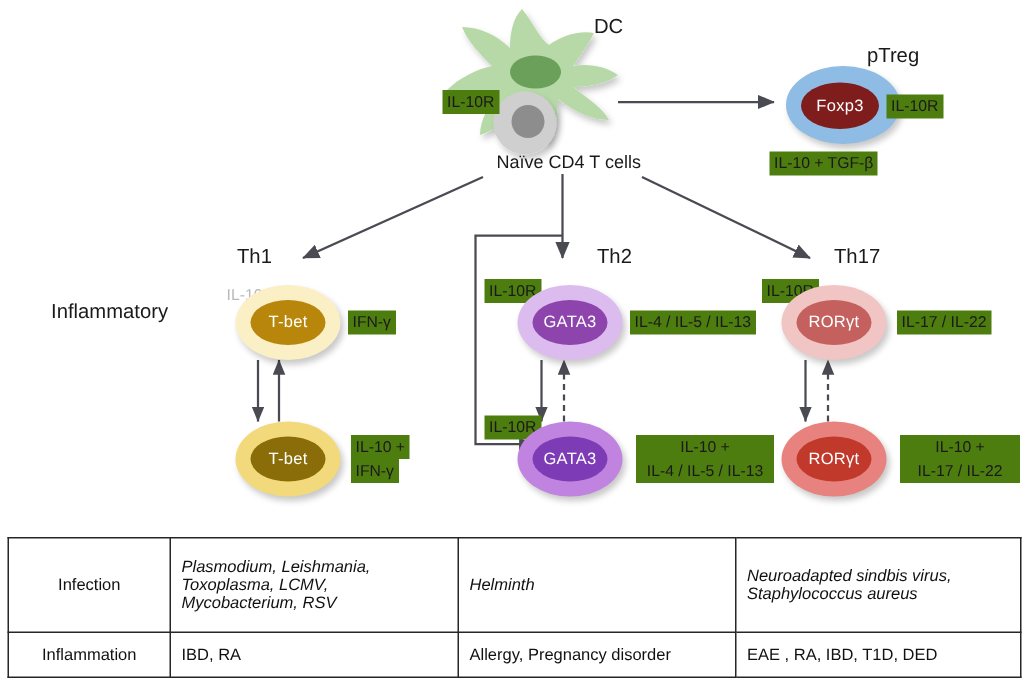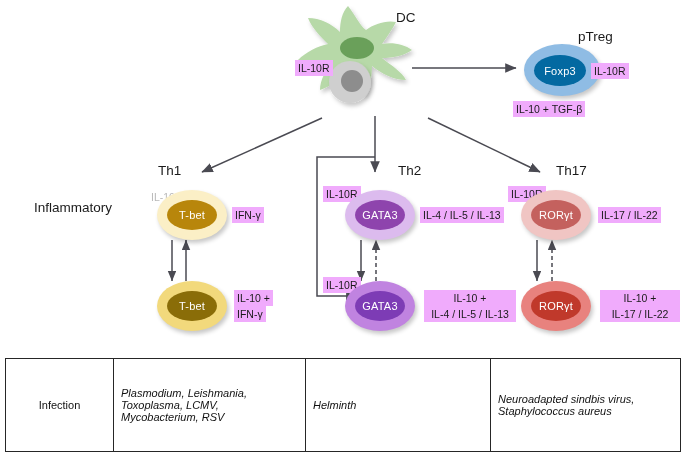--- a/index.html
+++ b/index.html
@@ -38,21 +38,21 @@
   .lbl {
     position: absolute;
     font-size: 12px;
     white-space: nowrap;
     color: #1a1a1a;
   }
   .lbl.big { font-size: 13.5px; }
   .tag {
     position: absolute;
     font-size: 10.5px;
-    background: #f0abfc;
+    background: #4d7c0f;
     padding: 1px 3px;
     white-space: nowrap;
     color: #1a1a1a;
     line-height: 1.35;
   }
   .tag.ghost { background: transparent; color: #b9b9b9; }
   .tag.center { text-align: center; }
 
   
   #matrix {
@@ -128,24 +128,25 @@
 
     <line x1="361" y1="240" x2="361" y2="281" stroke="#4a4a52" stroke-width="1.5" marker-end="url(#ahs)"></line>
     <line x1="376" y1="281" x2="376" y2="240" stroke="#4a4a52" stroke-width="1.5" stroke-dasharray="4 3" marker-end="url(#ahs)"></line>
 
     <line x1="537" y1="240" x2="537" y2="281" stroke="#4a4a52" stroke-width="1.5" marker-end="url(#ahs)"></line>
     <line x1="552" y1="281" x2="552" y2="240" stroke="#4a4a52" stroke-width="1.5" stroke-dasharray="4 3" marker-end="url(#ahs)"></line>
   </svg>
 
   <div class="lbl big" style="left:396px; top:10px;">DC</div>
   <div class="tag" style="left:295px; top:60px;">IL-10R</div>
+  <div class="lbl" style="left:331px; top:101px;">Naïve CD4 T cells</div>
 
   <div class="lbl big" style="left:578px; top:18px;margin-top:11px;">pTreg</div>
   <div class="cell-outer" style="left:524px; top:44px; width:76px; height:52px; background:#8fbce4;"></div>
-  <div class="cell-inner" style="left:534px; top:55px; width:52px; height:31px; background:#0369a1;">Foxp3</div>
+  <div class="cell-inner" style="left:534px; top:55px; width:52px; height:31px; background:#7f1d1d;">Foxp3</div>
   <div class="tag" style="left:591px; top:63px;">IL-10R</div>
   <div class="tag center" style="left:513px; top:101px;">IL-10 + TGF-β</div>
 
   <div class="lbl big" style="left:34px; top:200px;">Inflammatory</div>
 
   <div class="lbl big" style="left:158px; top:163px;">Th1</div>
   <div class="tag ghost" style="left:148px; top:189px;">IL-10R ?</div>
   <div class="cell-outer" style="left:157px; top:190px; width:70px; height:50px; background:#fbefc6;"></div>
   <div class="cell-inner" style="left:167px; top:200px; width:50px; height:30px; background:#b8860b;">T-bet</div>
   <div class="tag" style="left:232px; top:207px;">IFN-γ</div>
@@ -179,16 +180,22 @@
   <div class="tag center" style="left:600px; top:306px; width:80px;">IL-17 / IL-22</div>
 
   <table id="matrix">
     <tbody>
       <tr>
         <td class="rowhead">Infection</td>
         <td class="c-th1 it lft">Plasmodium, Leishmania, Toxoplasma, LCMV, Mycobacterium, RSV</td>
         <td class="c-th2 it ctr">Helminth</td>
         <td class="c-th17 it lft">Neuroadapted sindbis virus, Staphylococcus aureus</td>
       </tr>
+      <tr>
+        <td class="rowhead">Inflammation</td>
+        <td class="c-th1 ctr">IBD, RA</td>
+        <td class="c-th2 ctr">Allergy, Pregnancy disorder</td>
+        <td class="c-th17 ctr">EAE , RA, IBD, T1D, DED</td>
+      </tr>
     </tbody>
   </table>
 
 </div>
 
 </body></html>

